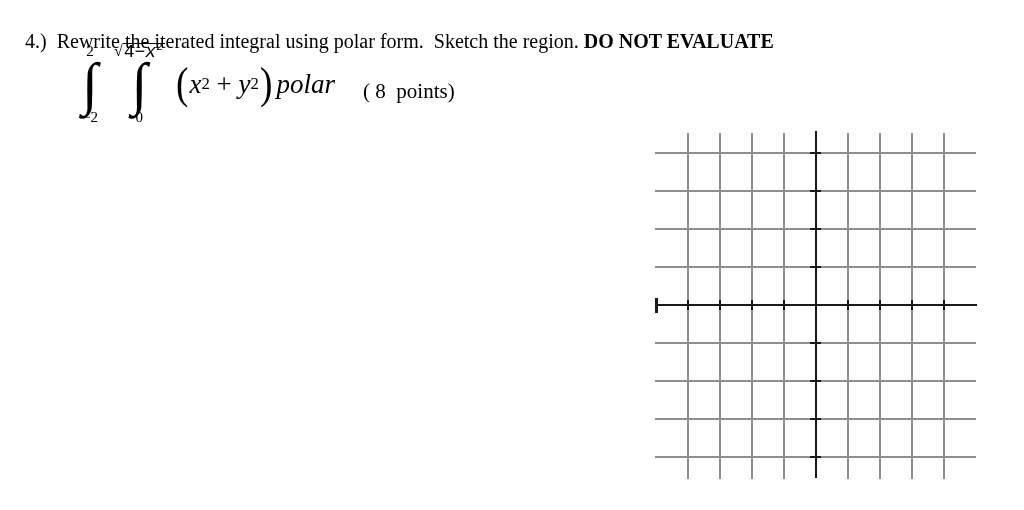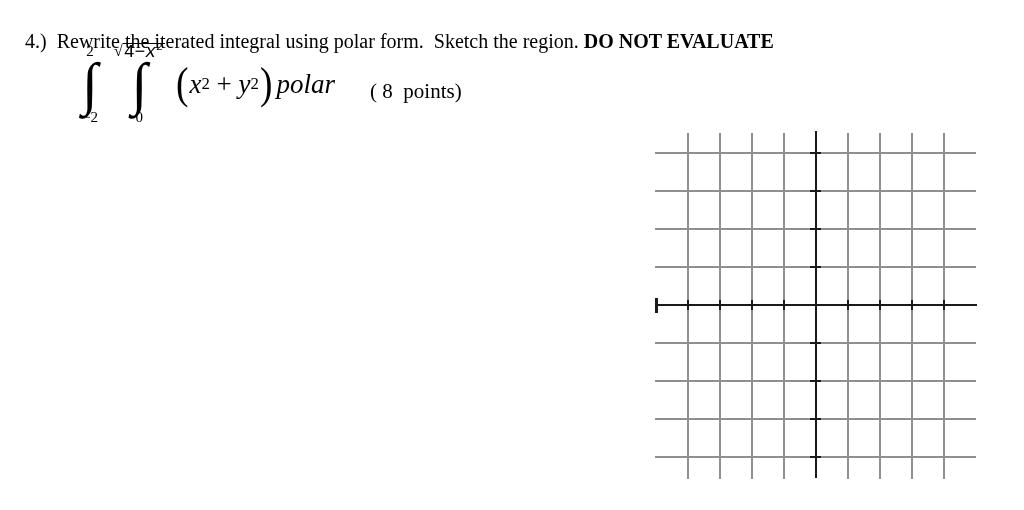--- a/index.html
+++ b/index.html
@@ -74,21 +74,21 @@
     white-space: pre;
   }
   .big-paren {
     font-size: 44px;
     font-weight: 400;
     line-height: 40px;
     transform: scaleX(0.85);
   }
   .differentials { font-style: italic; margin-left: 3px; }
   #points-label {
-    margin-left: 35px;
+    margin-left: 28px;
     margin-top: 14px;
     font-size: 21px;
     white-space: pre;
   }
 
   
   #grid-layer {
     position: absolute;
     left: 0; top: 0;
     width: 1024px; height: 510px;

